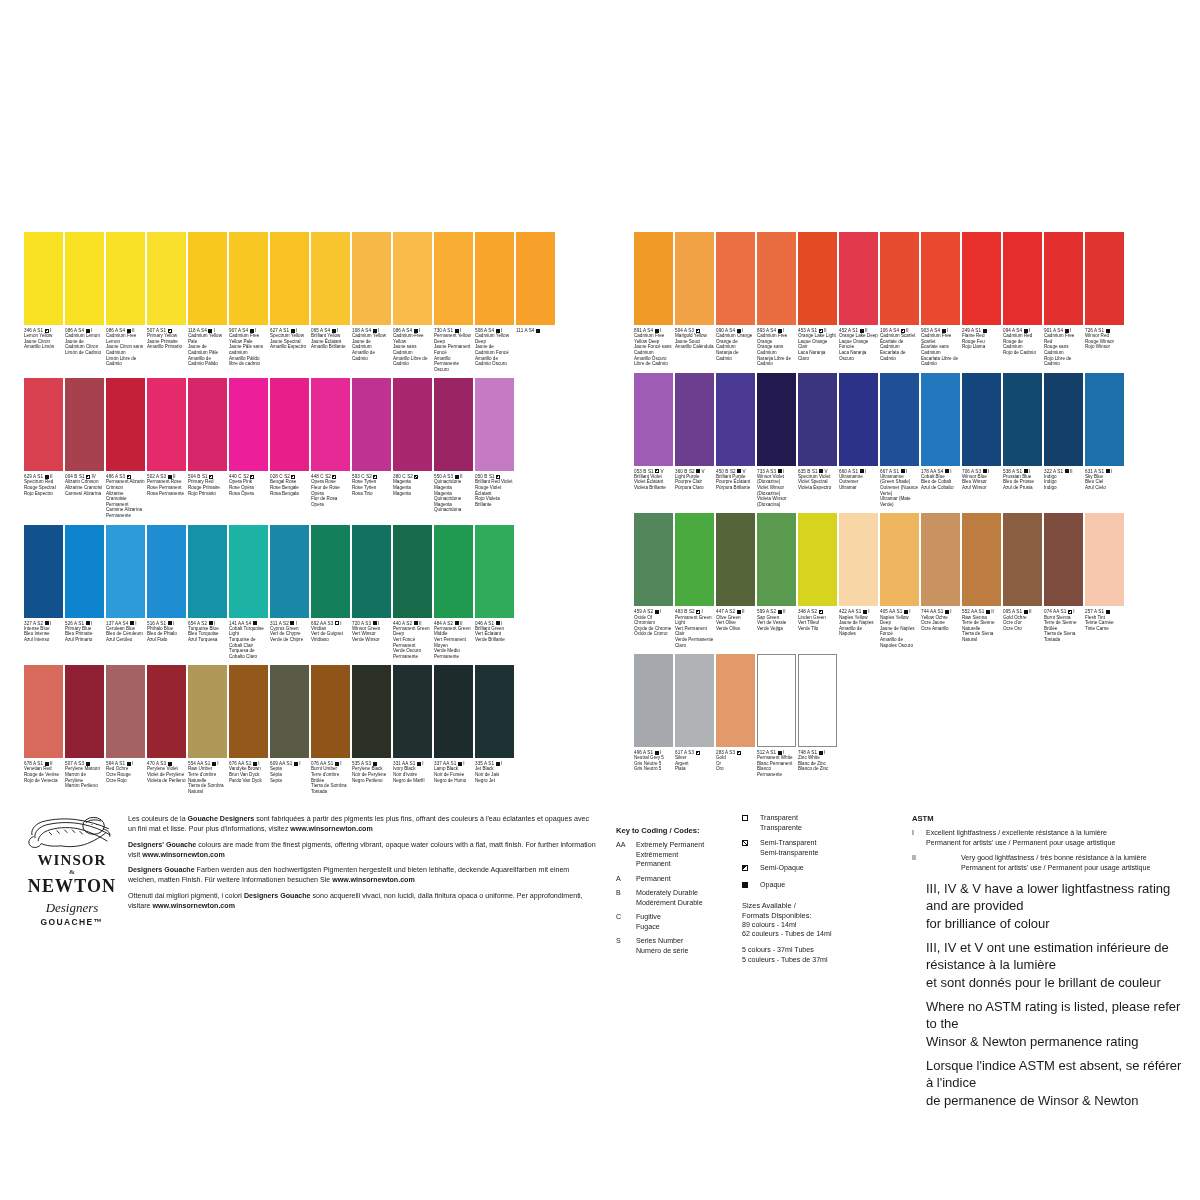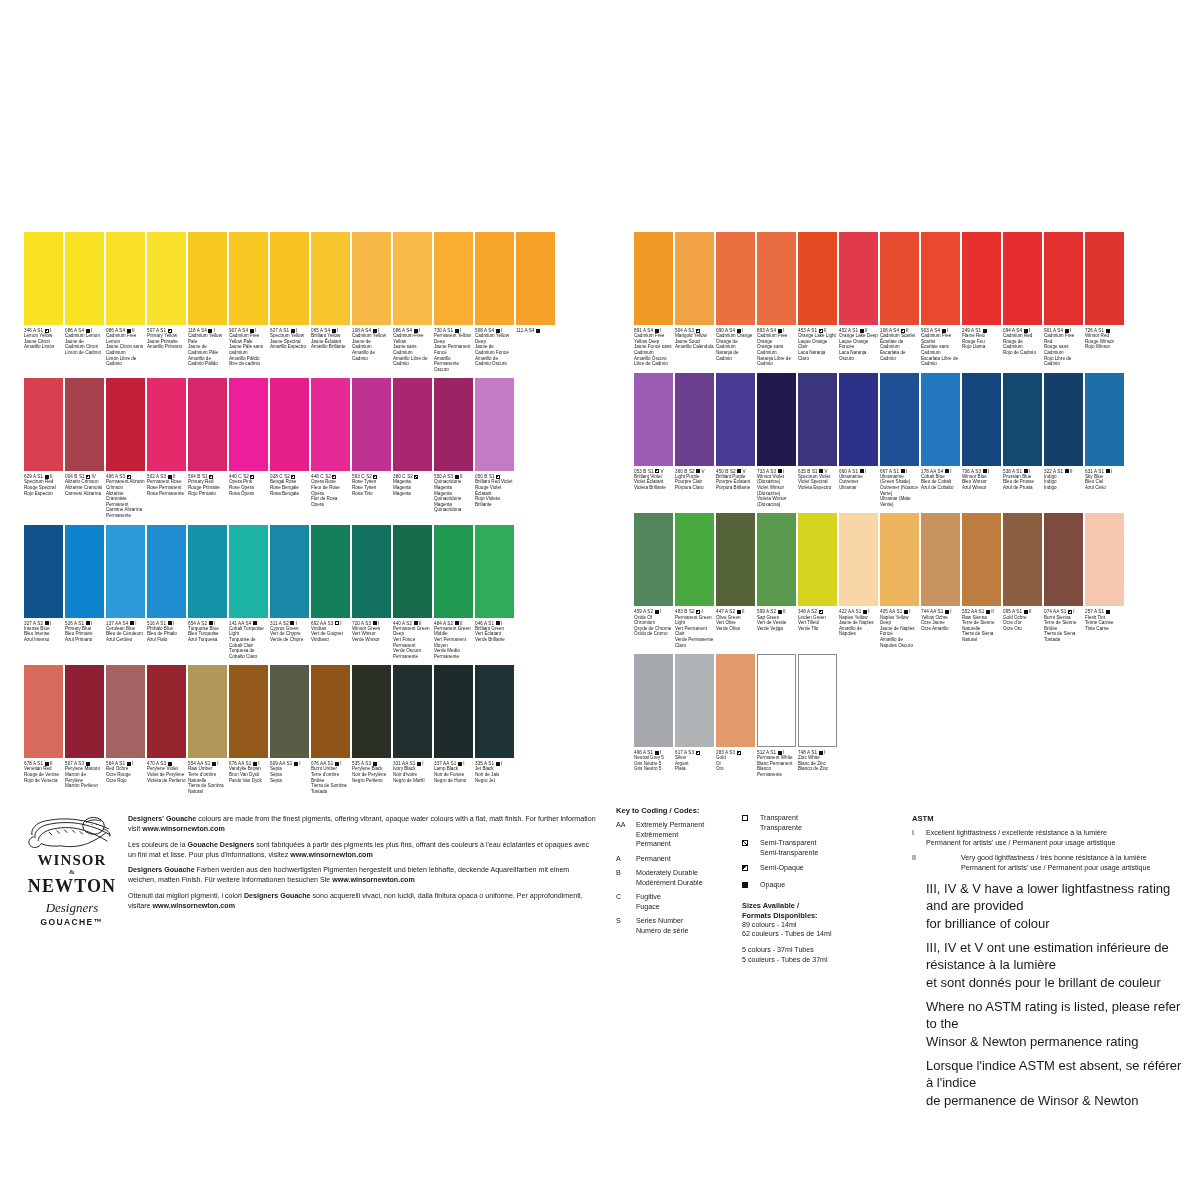--- a/index.html
+++ b/index.html
@@ -61,21 +61,21 @@
   #logo-winsor { font-size:15px; margin-top:1px; }
   #logo-amp { font-size:7px; letter-spacing:0; margin:1px 0; }
   #logo-newton { font-size:18px; }
   #logo-designers { font-family:"Liberation Serif", serif; font-style:italic; font-size:13px; margin-top:5px; }
   #logo-gouache { font-size:8.5px; font-weight:700; letter-spacing:1.4px; margin-top:1px; }
 
   #desc { position:absolute; left:128px; top:8px; width:470px; }
   .desc-p { font-size:7.1px; line-height:1.42; margin-bottom:5.5px; color:#1a1a1a; }
   .desc-p b { font-weight:700; }
 
-  #key { position:absolute; left:616px; top:0; width:120px; }
+  #key { position:absolute; left:616px; top:20px; width:120px; }
   #opacity-key { position:absolute; left:742px; top:8px; width:150px; }
   #astm { position:absolute; left:912px; top:8px; width:270px; }
 
   .sec-title { font-size:7.6px; font-weight:700; margin-bottom:6px; }
   .key-row { display:flex; margin-bottom:5px; font-size:7.1px; line-height:1.34; }
   .key-code { flex:0 0 20px; font-weight:400; }
   .key-def { flex:1; }
 
   .opk-row { display:flex; align-items:flex-start; margin-bottom:6px; font-size:7.1px; line-height:1.34; }
   .opk-box { flex:0 0 18px; padding-top:1px; }
@@ -87,21 +87,21 @@
     background:linear-gradient(45deg, transparent 44%, #111 44%, #111 56%, transparent 56%);
   }
   .opk-sq.semiopaque { background:#fff; }
   .opk-sq.semiopaque::after {
     content:""; position:absolute; inset:0;
     background:linear-gradient(135deg, #111 0 50%, transparent 50% 100%);
   }
   .opk-sq.opaque { background:#111; }
   .opk-label { flex:1; }
 
-  .sizes-title { font-size:7.4px; font-weight:700; line-height:1.34; margin-top:10px; }
+  .sizes-title { font-size:7.4px; font-weight:400; line-height:1.34; margin-top:10px; }
   .sizes-line { font-size:7.1px; line-height:1.36; }
   .sizes-gap { height:6px; }
 
   .astm-row { display:flex; margin-bottom:6px; font-size:7.1px; line-height:1.36; }
   .astm-num { flex:0 0 14px; }
   .astm-txt { flex:1; }
   .astm-note { font-size:13px; line-height:1.36; margin-bottom:6px; margin-left:14px; }
 </style>
 </head>
 <body>
@@ -1293,22 +1293,22 @@
         </g>
       </svg>
       <div class="logo-word" id="logo-winsor">WINSOR</div>
       <div class="logo-word" id="logo-amp">&amp;</div>
       <div class="logo-word" id="logo-newton">NEWTON</div>
       <div id="logo-designers">Designers</div>
       <div id="logo-gouache">GOUACHE™</div>
     </div>
 
     <div id="desc">
+        <div class="desc-p"><span>Les couleurs de la </span><b>Gouache Designers</b><span> sont fabriquées à partir des pigments les plus fins, offrant des couleurs à l'eau éclatantes et opaques avec un fini mat et lisse. Pour plus d'informations, visitez </span><b>www.winsornewton.com</b></div>
         <div class="desc-p"><b>Designers' Gouache</b><span> colours are made from the finest pigments, offering vibrant, opaque water colours with a flat, matt finish. For further information visit </span><b>www.winsornewton.com</b></div>
-        <div class="desc-p"><span>Les couleurs de la </span><b>Gouache Designers</b><span> sont fabriquées à partir des pigments les plus fins, offrant des couleurs à l'eau éclatantes et opaques avec un fini mat et lisse. Pour plus d'informations, visitez </span><b>www.winsornewton.com</b></div>
         <div class="desc-p"><b>Designers Gouache</b><span> Farben werden aus den hochwertigsten Pigmenten hergestellt und bieten lebhafte, deckende Aquarellfarben mit einem weichen, matten Finish. Für weitere Informationen besuchen Sie </span><b>www.winsornewton.com</b></div>
         <div class="desc-p"><span>Ottenuti dai migliori pigmenti, i colori </span><b>Designers Gouache</b><span> sono acquerelli vivaci, non lucidi, dalla finitura opaca o uniforme. Per approfondimenti, visitare </span><b>www.winsornewton.com</b></div>
       </div>
 
     <div id="key">
       <div class="sec-title">Key to Coding / Codes:</div>
       <div id="key-rows">
           <div class="key-row">
             <div class="key-code">AA</div>
             <div class="key-def" style="white-space: pre-line;">Extremely Permanent

